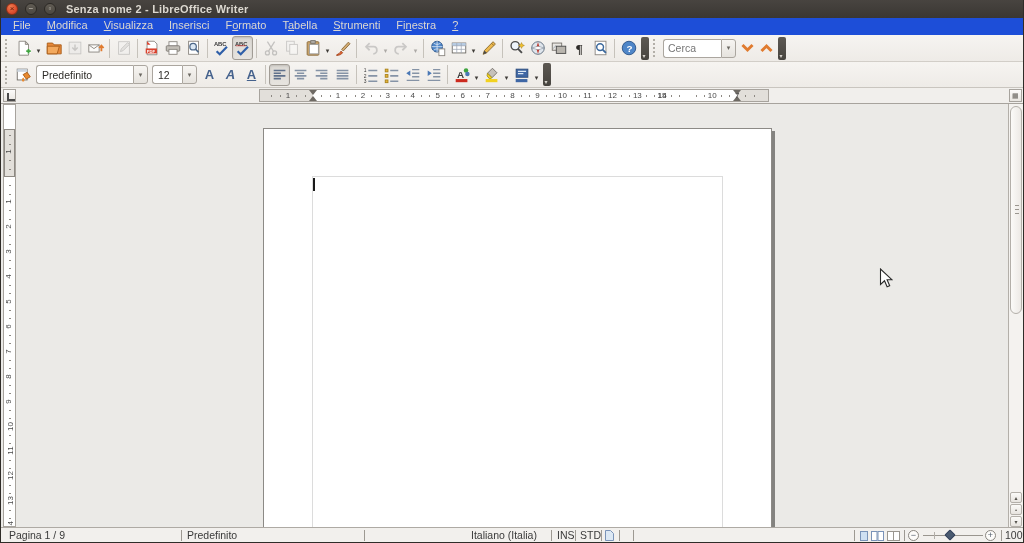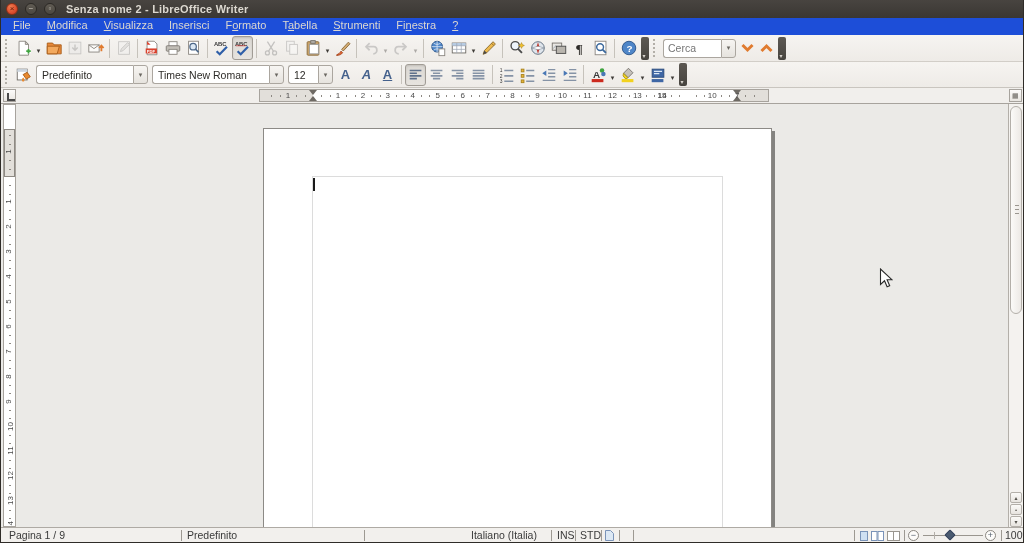--- a/index.html
+++ b/index.html
@@ -367,24 +367,20 @@
           <path d="M9 9.5l4.5-2.5 3.5 5-4.5 2.5z" fill="#e8892f" stroke="#a85c18"></path>
           <path d="M10.5 15.5c0 1-.6 1.8-1.4 1.8s-1.4-.8-1.4-1.8c0-1 1.4-2.6 1.4-2.6s1.4 1.6 1.4 2.6z" fill="#e8892f"></path>
         </svg>
     </div>
 
     <div class="combo">
       <div class="val" style="width:97px">Predefinito</div>
       <div class="combo-btn"></div>
     </div>
 
-    <div class="combo">
-      <div class="val" style="width:117px">Times New Roman</div>
-      <div class="combo-btn"></div>
-    </div>
 
     <div class="combo">
       <div class="val" style="width:30px">12</div>
       <div class="combo-btn"></div>
     </div>
 
     <div class="tb-btn">
         <span class="letterA">A</span>
       </div>
     <div class="tb-btn">

